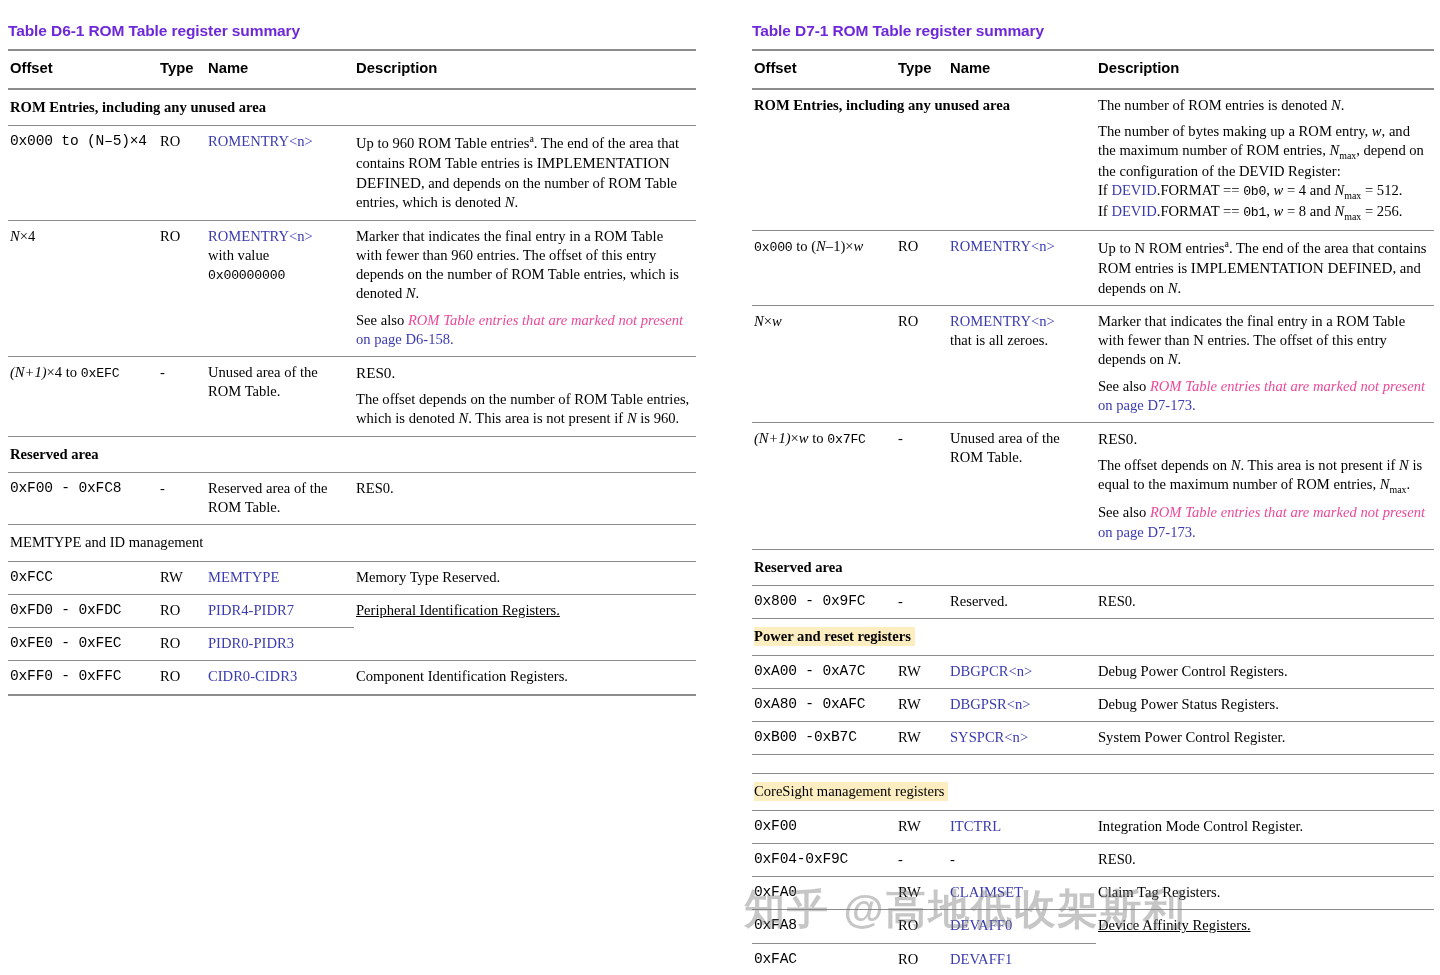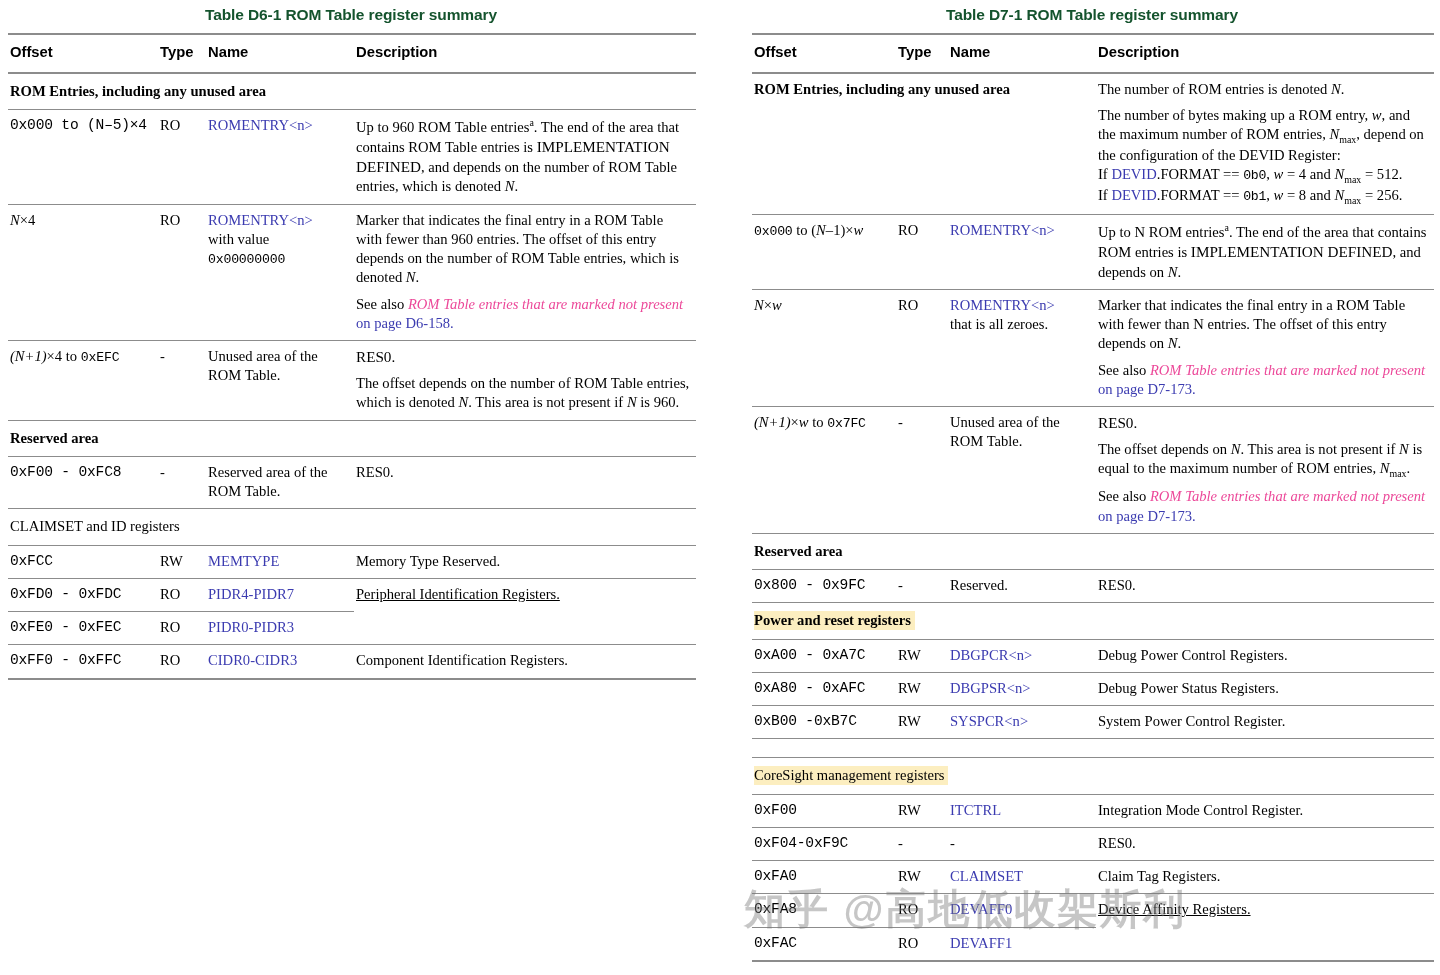--- a/index.html
+++ b/index.html
@@ -23,27 +23,27 @@
   }
 
   .col {
     position: absolute;
     top: 0;
   }
   .col-left  { left: 8px;  width: 688px; }
   .col-right { left: 752px; width: 682px; }
 
   .table-title {
-    text-align: center;
+    text-align: left;
     font-family: "Liberation Sans", sans-serif;
     font-weight: bold;
     font-size: 15.5px;
     letter-spacing: -0.1px;
-    padding: 6px 2px 9px 0;
-    color: #14532d;
+    padding: 22px 2px 9px 0;
+    color: #6d28d9;
   }
 
   table.reg {
     border-collapse: collapse;
     width: 100%;
     table-layout: fixed;
   }
   table.reg td, table.reg th {
     vertical-align: top;
     padding: 6px 6px 7px 2px;
@@ -179,21 +179,21 @@
         </tr>
 
         <tr class="row">
           <td class="c-off mono">0xF00 - 0xFC8</td>
           <td class="c-type">-</td>
           <td class="c-name">Reserved area of the ROM Table.</td>
           <td class="c-desc sc">RES0.</td>
         </tr>
 
         <tr class="sect plain">
-          <td colspan="4">CLAIMSET and ID registers</td>
+          <td colspan="4">MEMTYPE and ID management</td>
         </tr>
 
         <tr class="row">
           <td class="c-off mono">0xFCC</td>
           <td class="c-type">RW</td>
           <td class="c-name">
             <span class="lnk">MEMTYPE</span>
           </td>
           <td class="c-desc">Memory Type Reserved.</td>
         </tr>

